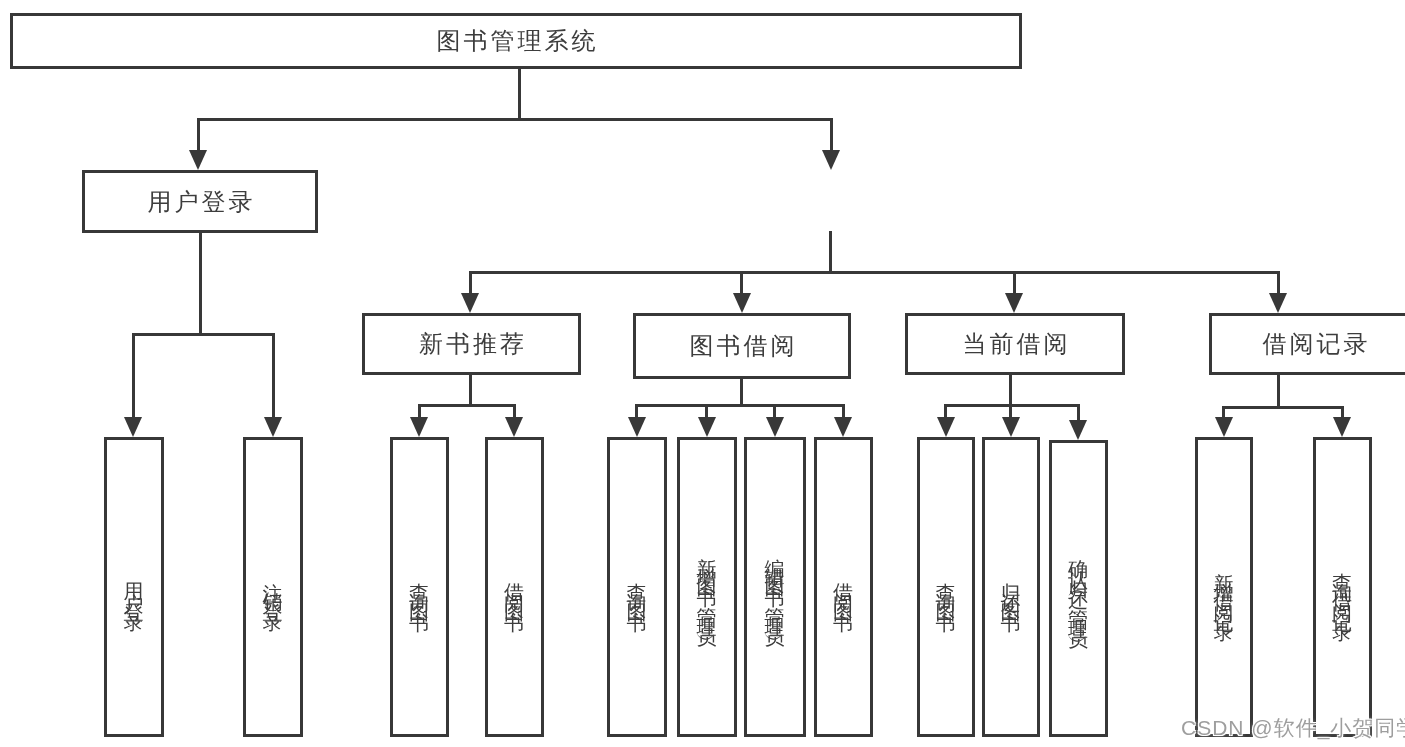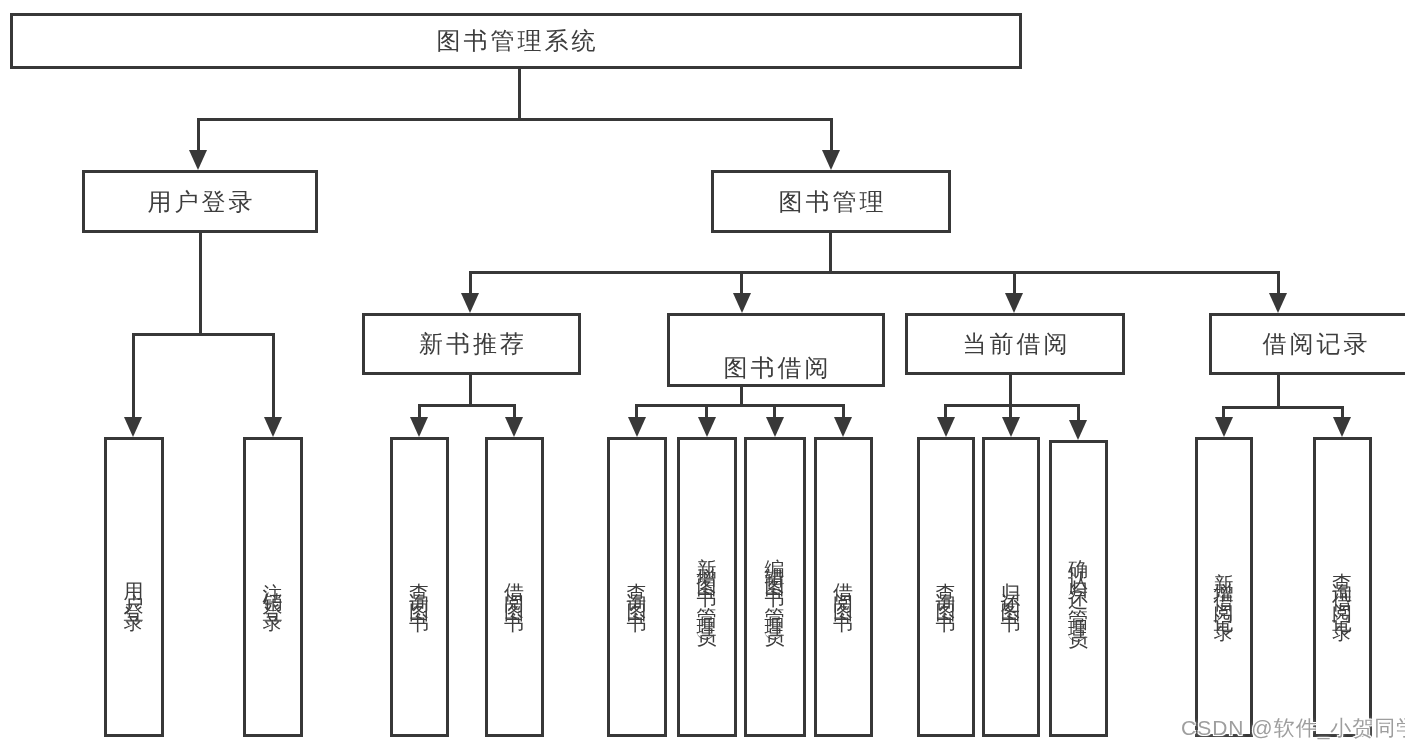--- a/index.html
+++ b/index.html
@@ -129,29 +129,26 @@
   <div class="arrow" style="left:1333px; top:417px;"></div>
 
   <div class="node" style="left:10px; top:13px; width:1012px; height:56px;">
     <span class="lbl">图书管理系统</span>
   </div>
 
   <div class="node" style="left:82px; top:170px; width:236px; height:63px;">
     <span class="lbl">用户登录</span>
   </div>
 
-  <div class="node" style="left:711px; top:170px; width:240px; height:63px;">
-    <span class="lbl">图书管理</span>
-  </div>
 
   <div class="node" style="left:362px; top:313px; width:219px; height:62px;text-align:right;">
     <span class="lbl">新书推荐</span>
   </div>
 
-  <div class="node" style="left:667px; top:313px; width:218px; height:74px;align-items:flex-end;">
+  <div class="node" style="left:633px; top:313px; width:218px; height:66px;">
     <span class="lbl">图书借阅</span>
   </div>
 
   <div class="node" style="left:905px; top:313px; width:220px; height:62px;">
     <span class="lbl">当前借阅</span>
   </div>
 
   <div class="node" style="left:1173px; top:313px; width:212px; height:62px;margin-left:36px;">
     <span class="lbl">借阅记录</span>
   </div>

